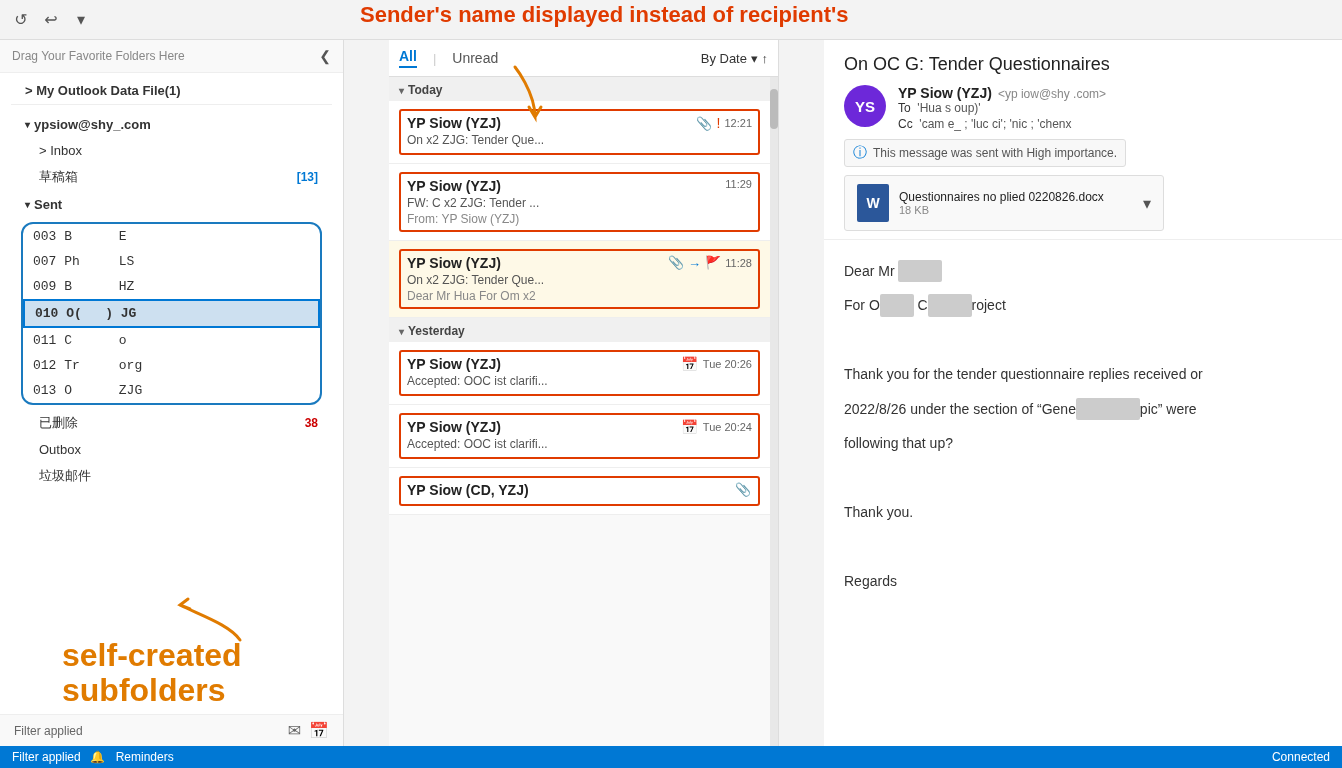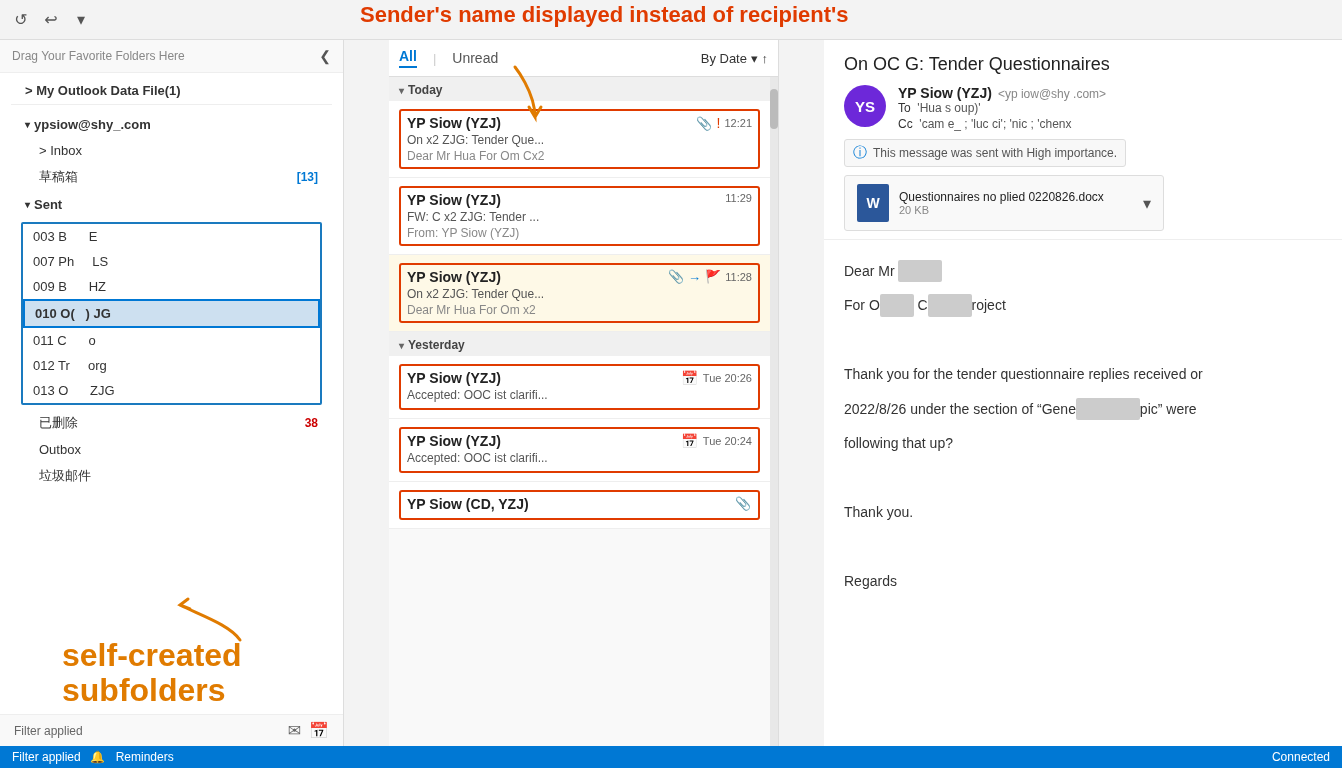--- a/index.html
+++ b/index.html
@@ -76,22 +76,23 @@
       align-items: center;
       gap: 4px;
     }
     .nav-group-header .caret { font-size: 10px; }
 
     .account-section { padding: 6px 0; border-top: 1px solid #eee; }
 
     .subfolder-list {
       border: 2px solid #1a7abf;
       margin: 4px 10px;
-      border-radius: 2px;
+      border-radius: 12px;
       background: #fff;
+      font-family: Liberation Mono, monospace;
     }
     .subfolder-item {
       padding: 5px 10px;
       font-size: 13px;
       color: #333;
       cursor: pointer;
       display: flex;
       align-items: center;
       justify-content: space-between;
     }
@@ -489,21 +490,20 @@
 
             <div class="email-item">
               <div class="email-item-inner">
                 <div class="email-meta">
                   <span class="icon-attachment">📎</span>
                   <span class="icon-important">!</span>
                   <span class="email-time">12:21</span>
                 </div>
                 <div class="email-sender">YP Siow (YZJ)</div>
                 <div class="email-subject">On      x2 ZJG: Tender Que...</div>
-                <div class="email-preview">Dear Mr Hua  For Om      Cx2</div>
               </div>
             </div>
 
             <div class="email-item">
               <div class="email-item-inner">
                 <div class="email-meta">
                   <span class="email-time">11:29</span>
                 </div>
                 <div class="email-sender">YP Siow (YZJ)</div>
                 <div class="email-subject">FW: C      x2 ZJG: Tender ...</div>
@@ -594,21 +594,21 @@
 
           <div class="importance-notice">
             <span class="info-icon">ⓘ</span>
             <span>This message was sent with High importance.</span>
           </div>
 
           <div class="attachment-box">
             <div class="word-icon">W</div>
             <div class="attachment-info">
               <div class="attachment-name">Questionnaires no    plied      0220826.docx</div>
-              <div class="attachment-size">20 KB</div>
+              <div class="attachment-size">18 KB</div>
             </div>
             <span class="attachment-expand">▾</span>
           </div>
         </div>
 
         <div class="reading-body">
           <p>Dear Mr <span class="redacted" style="background:#ccc; color:#ccc; padding:0 20px;">&nbsp;</span></p>
           <p>For O<span class="redacted" style="background:#ccc; color:#ccc; padding:0 15px;">&nbsp;</span> C<span class="redacted" style="background:#ccc; color:#ccc; padding:0 20px;">&nbsp;</span>roject</p>
           <p>&nbsp;</p>
           <p>Thank you for the tender questionnaire replies received or</p>

